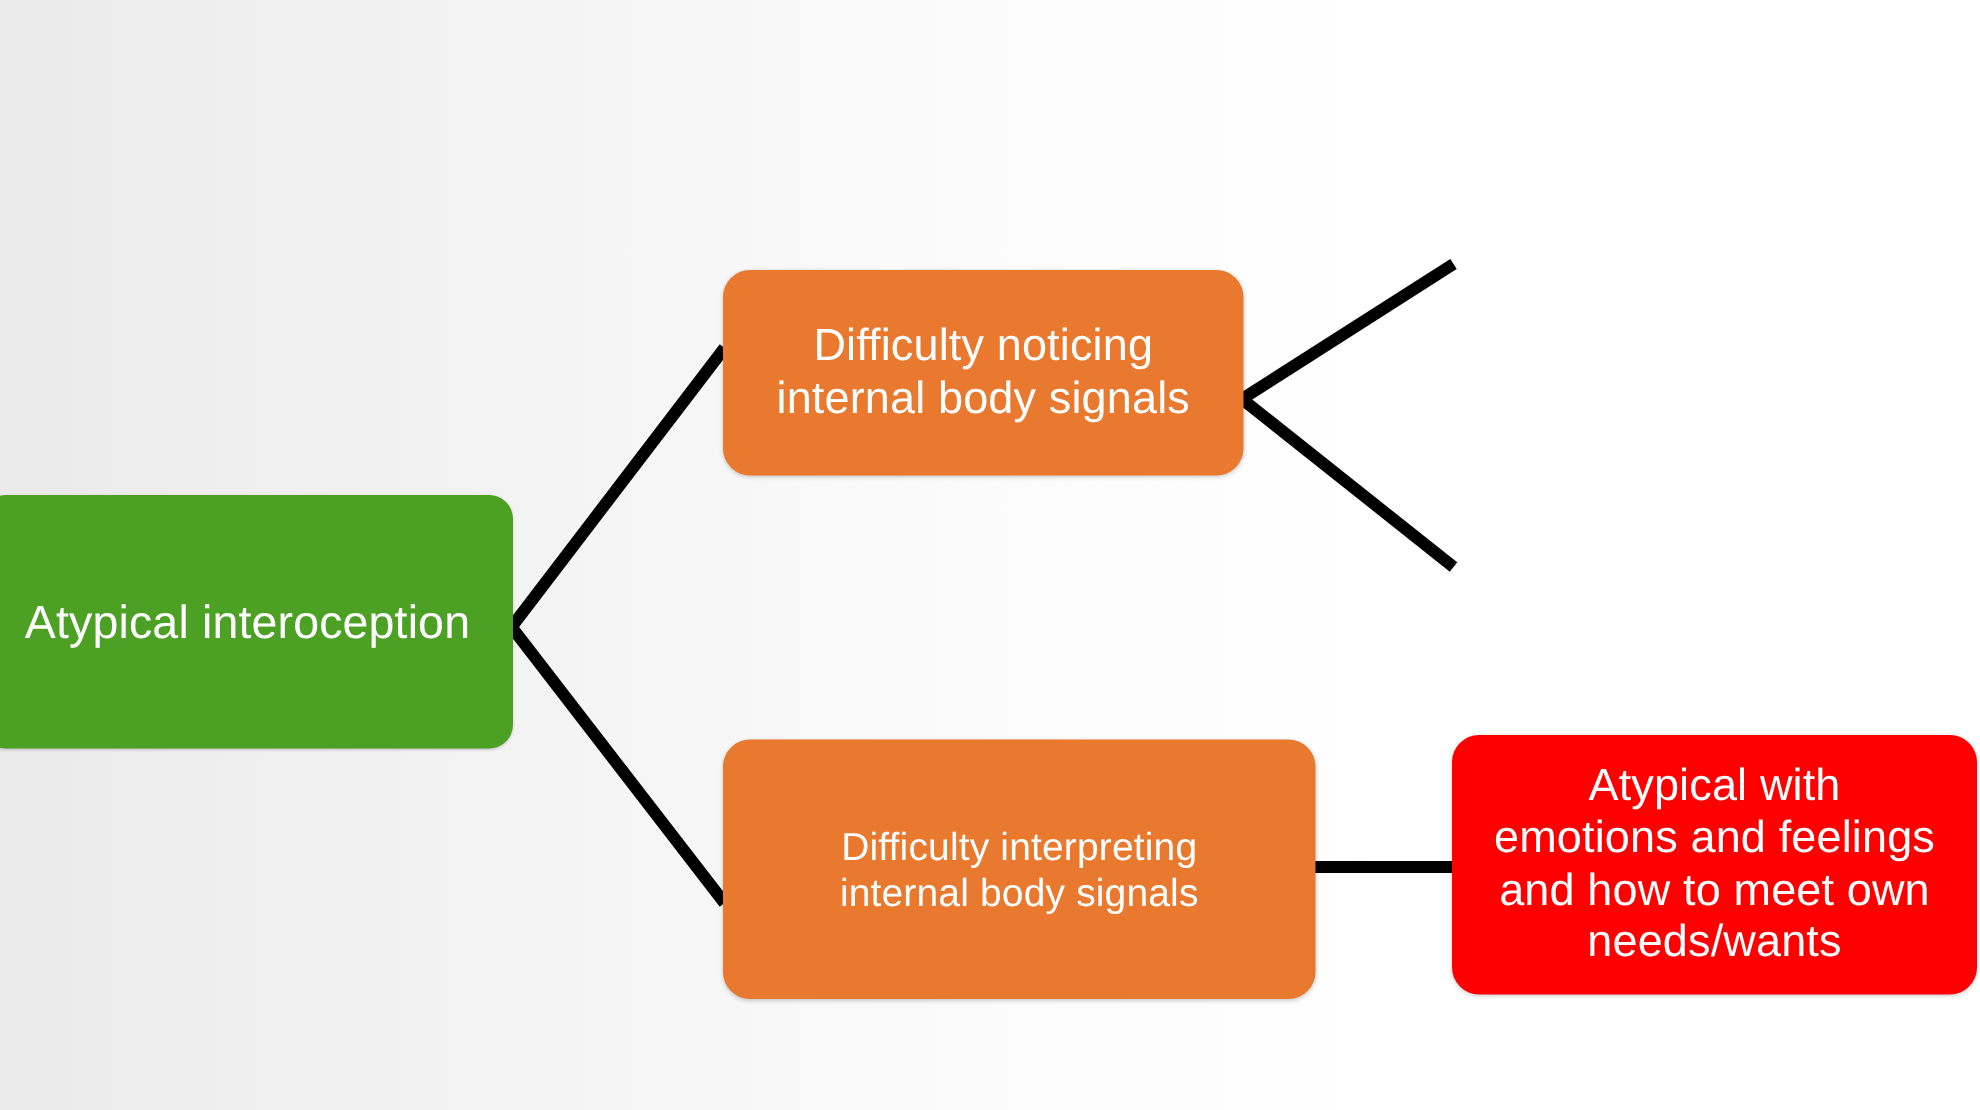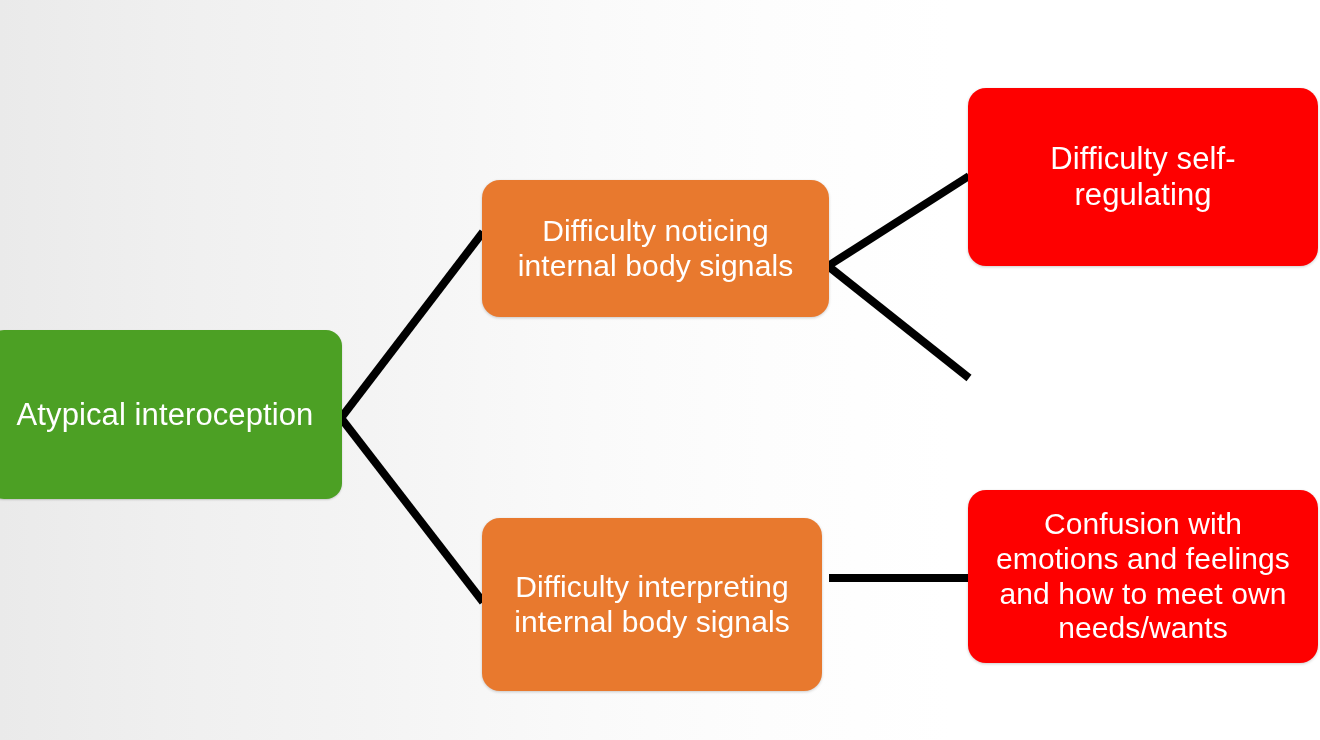--- a/index.html
+++ b/index.html
@@ -49,21 +49,21 @@
   }
   .node-leaf {
     background: #fe0000;
     border-radius: 18px;
     box-shadow: 0 1px 3px rgba(0,0,0,0.20);
   }
 
   
   #node-root      { left: -12px;  top: 330px; width: 354px; height: 169px; font-size: 31px; padding: 0 14px; }
   #node-mid-1     { left: 482px;  top: 180px; width: 347px; height: 137px; font-size: 30px; padding: 0 16px; }
-  #node-mid-2     { left: 482px;  top: 493px; width: 340px; height: 173px; font-size: 30px; padding: 0 16px; margin-top: 25px; }
+  #node-mid-2     { left: 482px;  top: 493px; width: 395px; height: 173px; font-size: 26px; padding: 0 16px; }
   #node-leaf-1    { left: 968px;  top: 88px;  width: 350px; height: 178px; font-size: 31px; padding: 0 18px; }
   #node-leaf-2    { left: 968px;  top: 293px; width: 350px; height: 170px; font-size: 31px; padding: 0 10px; }
   #node-leaf-3    { left: 968px;  top: 490px; width: 350px; height: 173px; font-size: 30px; padding: 0 14px; }
 </style>
 </head>
 <body>
 
 <div id="canvas">
 
   <svg id="edges" viewBox="0 0 1320 740" width="1320" height="740" xmlns="http://www.w3.org/2000/svg">
@@ -77,22 +77,20 @@
   </svg>
 
   <div class="node node-root" id="node-root">Atypical interoception</div>
 
   <div class="node node-mid" id="node-mid-1">Difficulty noticing
 internal body signals</div>
 
   <div class="node node-mid" id="node-mid-2">Difficulty interpreting
 internal body signals</div>
 
-  <div class="node node-leaf" id="node-leaf-1">Difficulty self-
-regulating</div>
 
 
-  <div class="node node-leaf" id="node-leaf-3">Confusion with
+  <div class="node node-leaf" id="node-leaf-3">Atypical with
 emotions and feelings
 and how to meet own
 needs/wants</div>
 
 </div>
 
 </body></html>

